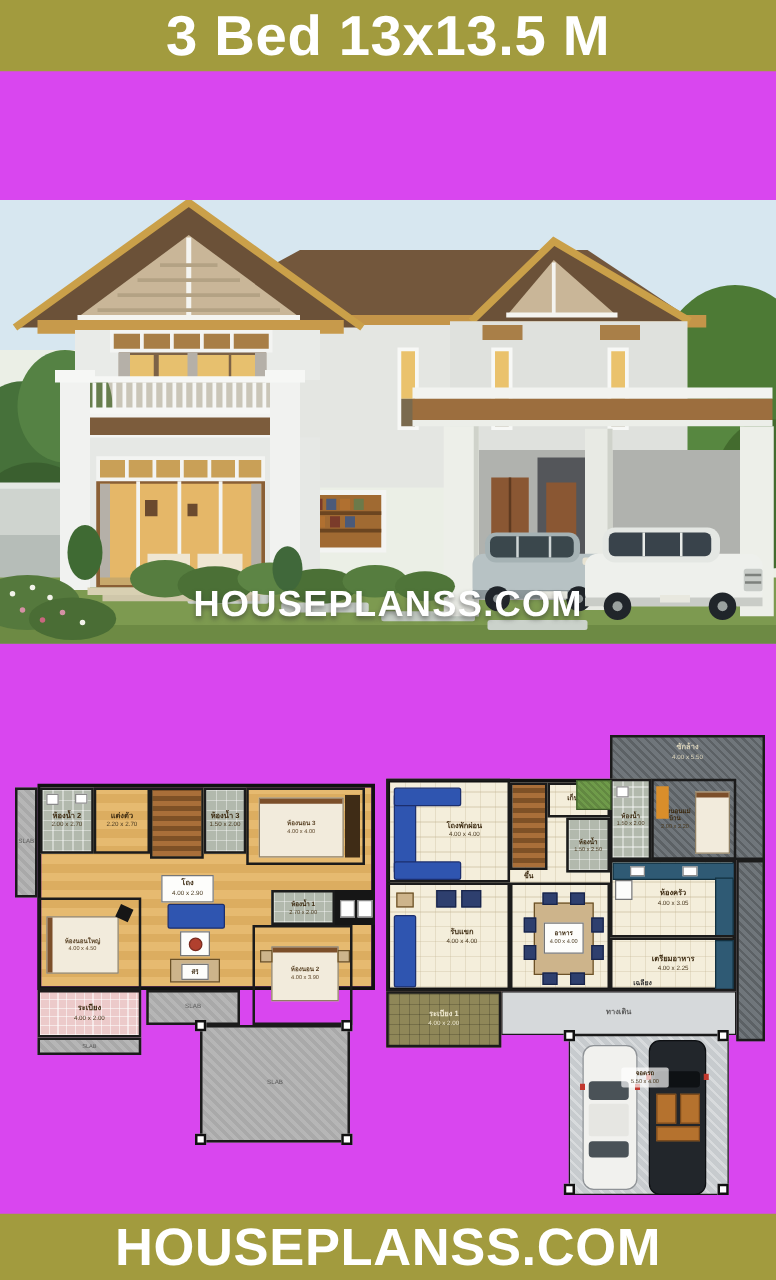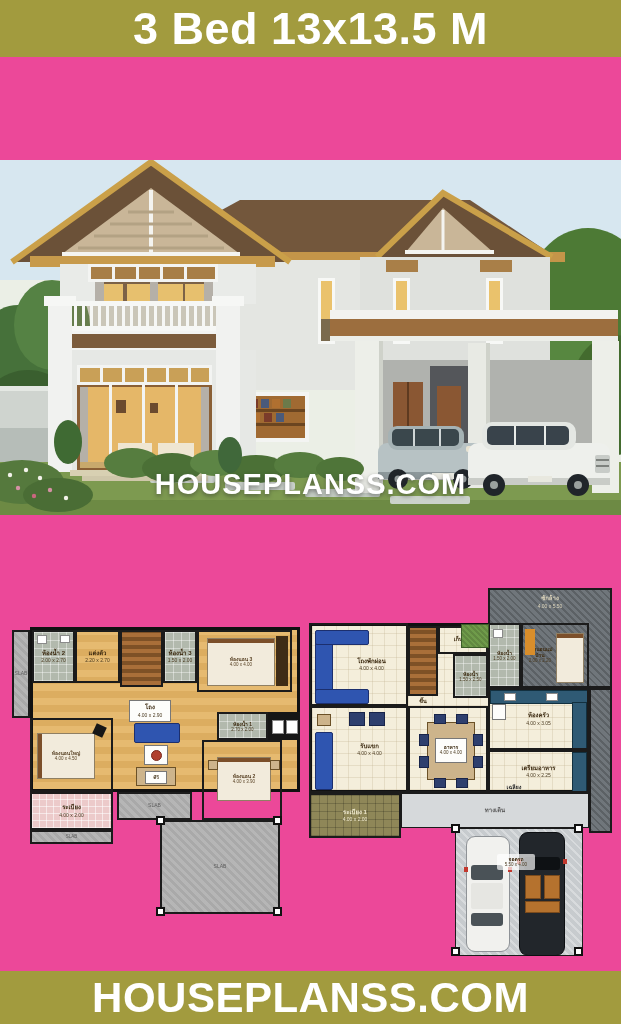--- a/index.html
+++ b/index.html
@@ -1,17 +1,17 @@
 <!DOCTYPE html>
 <html><head>
 <meta charset="utf-8">
 <style>
   html,body{margin:0;padding:0;background:#ffffff;}
   .page{position:relative;width:621px;height:1024px;margin:0 auto;overflow:hidden;
-        font-family:"Liberation Sans",sans-serif;background:#ec4899;}
+        font-family:"Liberation Sans",sans-serif;background:#d946ef;}
   .band{position:absolute;left:0;width:621px;background:#a29b3e;color:#fff;
         display:flex;align-items:center;justify-content:center;white-space:nowrap;}
   .band-header{top:0;height:57px;font-size:45px;font-weight:600;letter-spacing:.5px;}
   .band-footer{top:971px;height:53px;font-size:42px;font-weight:600;letter-spacing:.5px;}
   .photo{position:absolute;top:160px;left:0;width:621px;height:355px;}
   .watermark{position:absolute;top:468px;left:0;width:621px;text-align:center;
         font-size:29px;font-weight:600;color:#fff;letter-spacing:1px;
         text-shadow:0 2px 4px rgba(50,50,50,.55);}
   .plan{position:absolute;}
   .room{position:absolute;box-sizing:border-box;border:2px solid #1b1b1b;display:flex;

